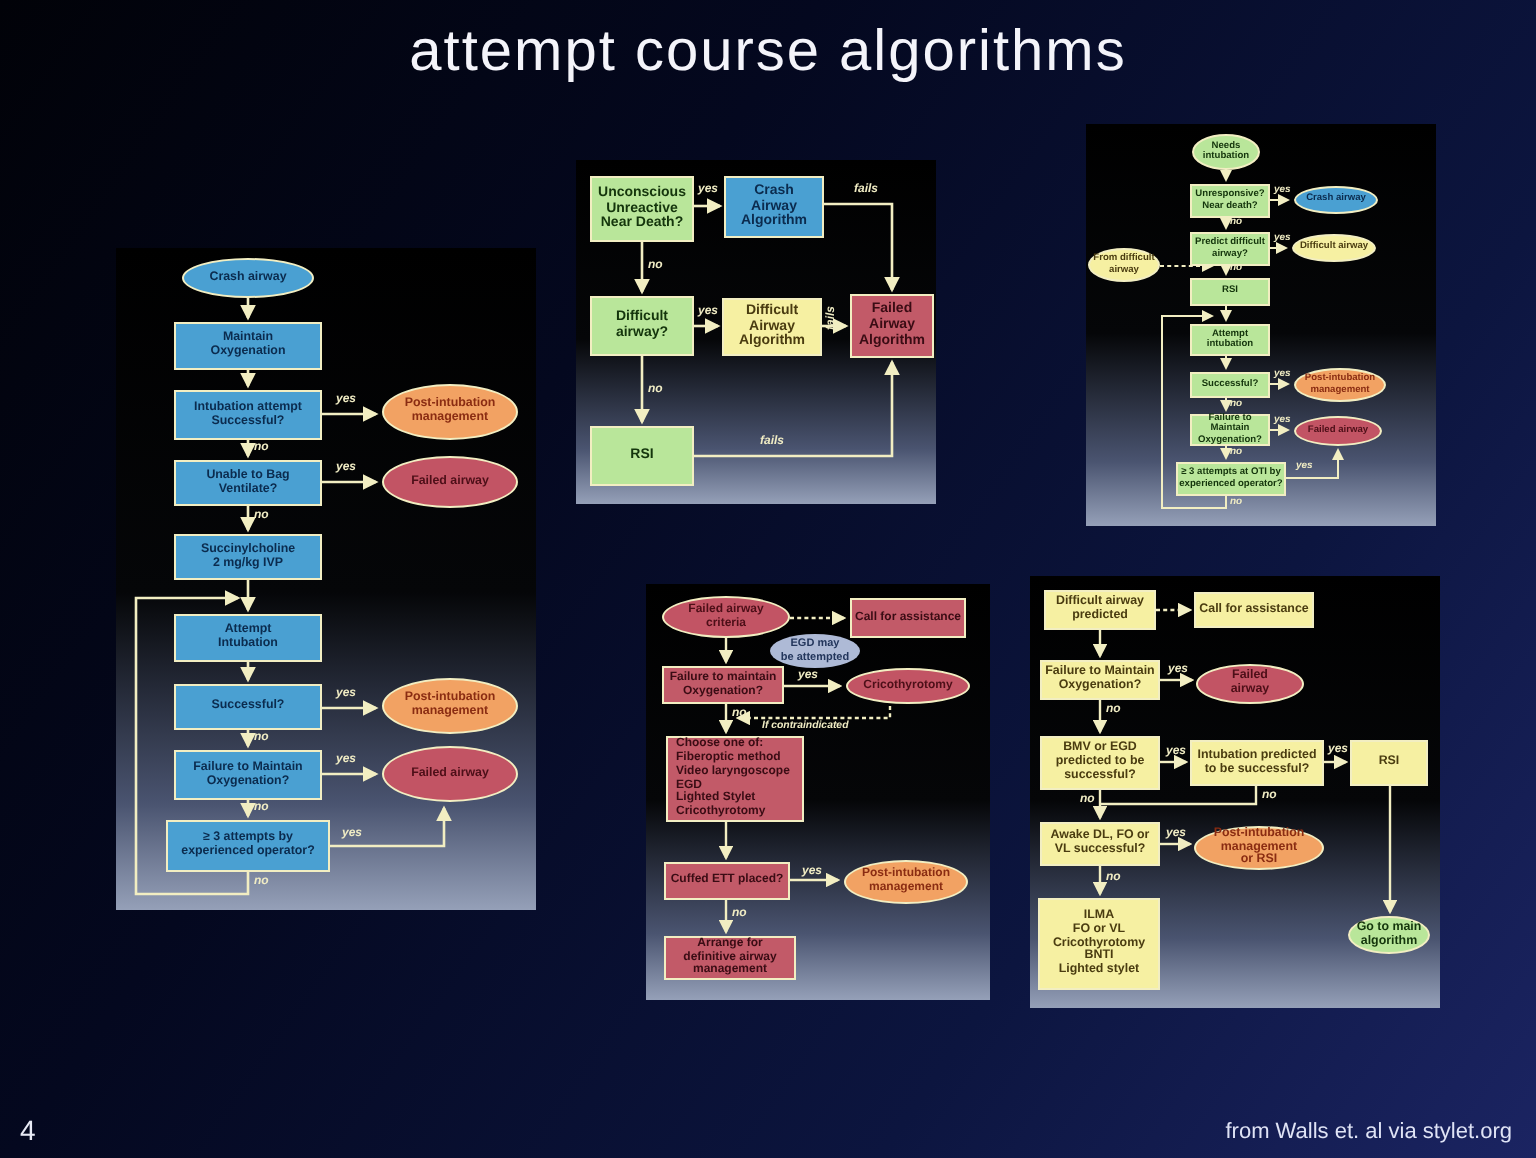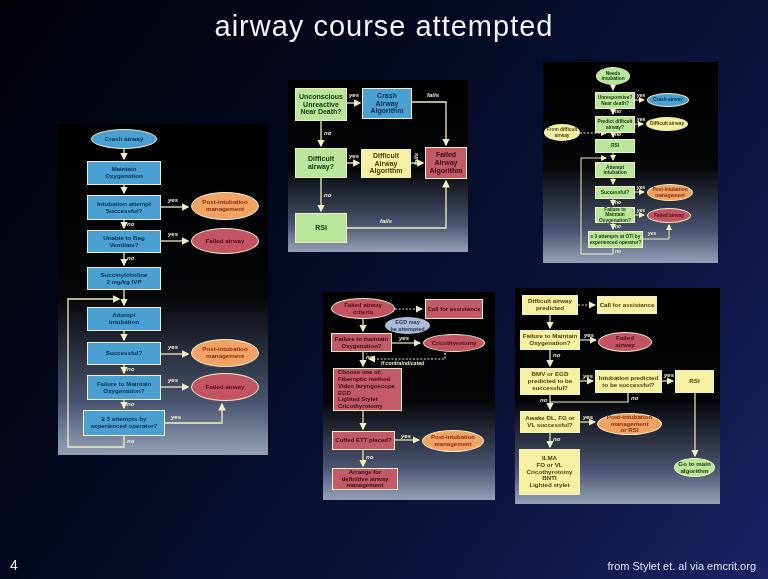--- a/index.html
+++ b/index.html
@@ -41,21 +41,21 @@
   .p3 .lbl{font-size:5px;}
   .p4 .node{font-size:6px;}
   .p5 .node{font-size:6.2px;}
   .left-text{text-align:left;justify-content:flex-start;padding-left:4px;}
   .footer-num{position:absolute;left:10px;bottom:6px;color:#e8eaf5;font-size:14px;}
   .footer-credit{position:absolute;right:12px;bottom:7px;color:#dfe3f5;font-size:11px;}
 </style>
 </head>
 <body>
 
-<div class="title">airway course attempted</div>
+<div class="title">attempt course algorithms</div>
 
 <div class="panel p1" style="left:58px;top:124px;width:210px;height:331px">
   <svg width="210" height="331" viewBox="0 0 210 331">
     <defs>
       <marker id="ah1" markerWidth="6" markerHeight="6" refX="5" refY="3" orient="auto">
         <path d="M0,0 L6,3 L0,6 Z" fill="#f2eec2"></path>
       </marker>
     </defs>
     <g stroke="#f2eec2" stroke-width="1.3" fill="none">
       <path d="M66 25 V35" marker-end="url(#ah1)"></path>
@@ -301,13 +301,13 @@
   <span class="lbl" style="left:38px;top:64px">no</span>
   <span class="lbl" style="left:68px;top:85px">yes</span>
   <span class="lbl" style="left:149px;top:84px">yes</span>
   <span class="lbl" style="left:25px;top:109px">no</span>
   <span class="lbl" style="left:116px;top:107px">no</span>
   <span class="lbl" style="left:68px;top:126px">yes</span>
   <span class="lbl" style="left:38px;top:148px">no</span>
 </div>
 
 <div class="footer-num">4</div>
-<div class="footer-credit">from Stylet et. al via emcrit.org</div>
+<div class="footer-credit">from Walls et. al via stylet.org</div>
 
 </body></html>

